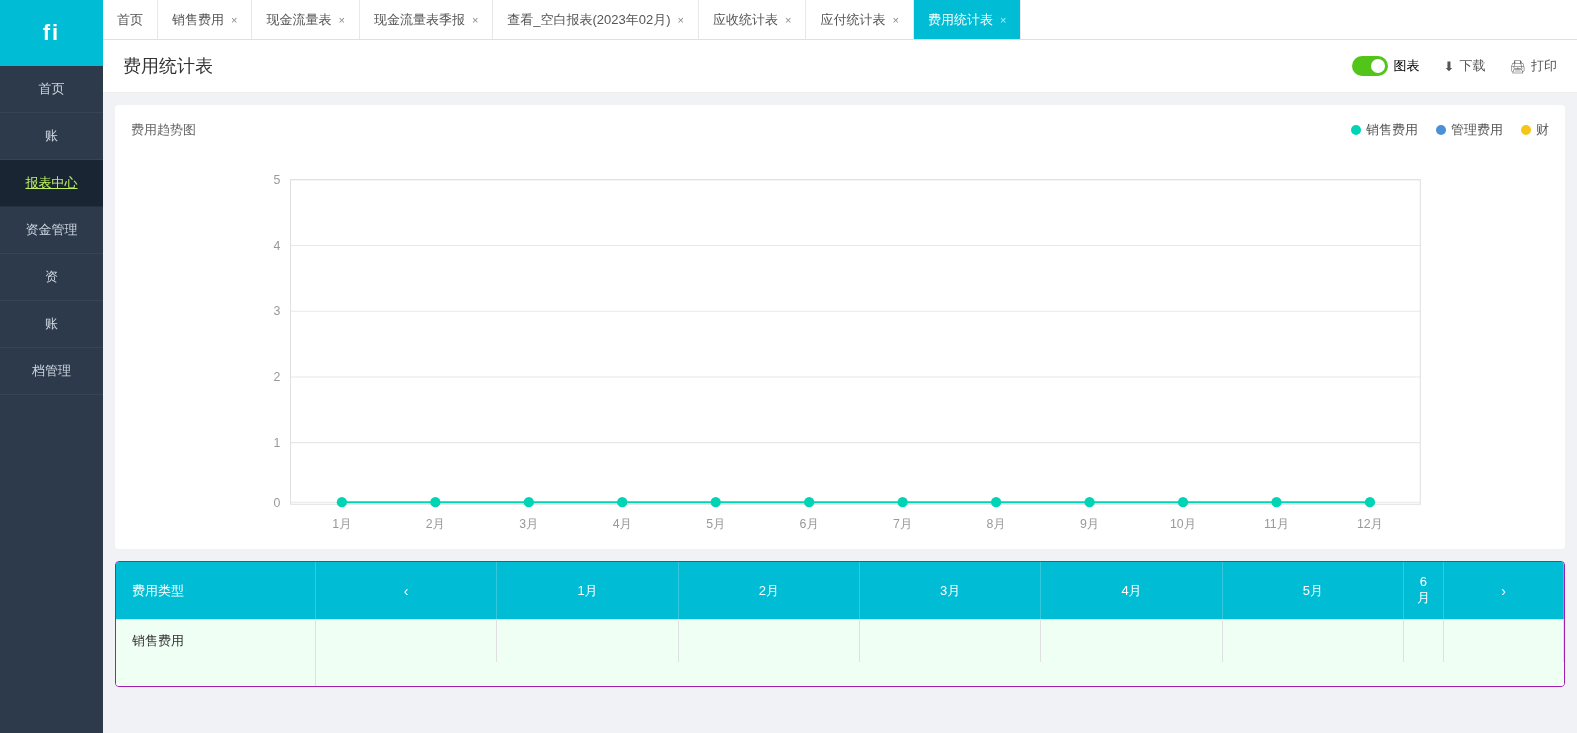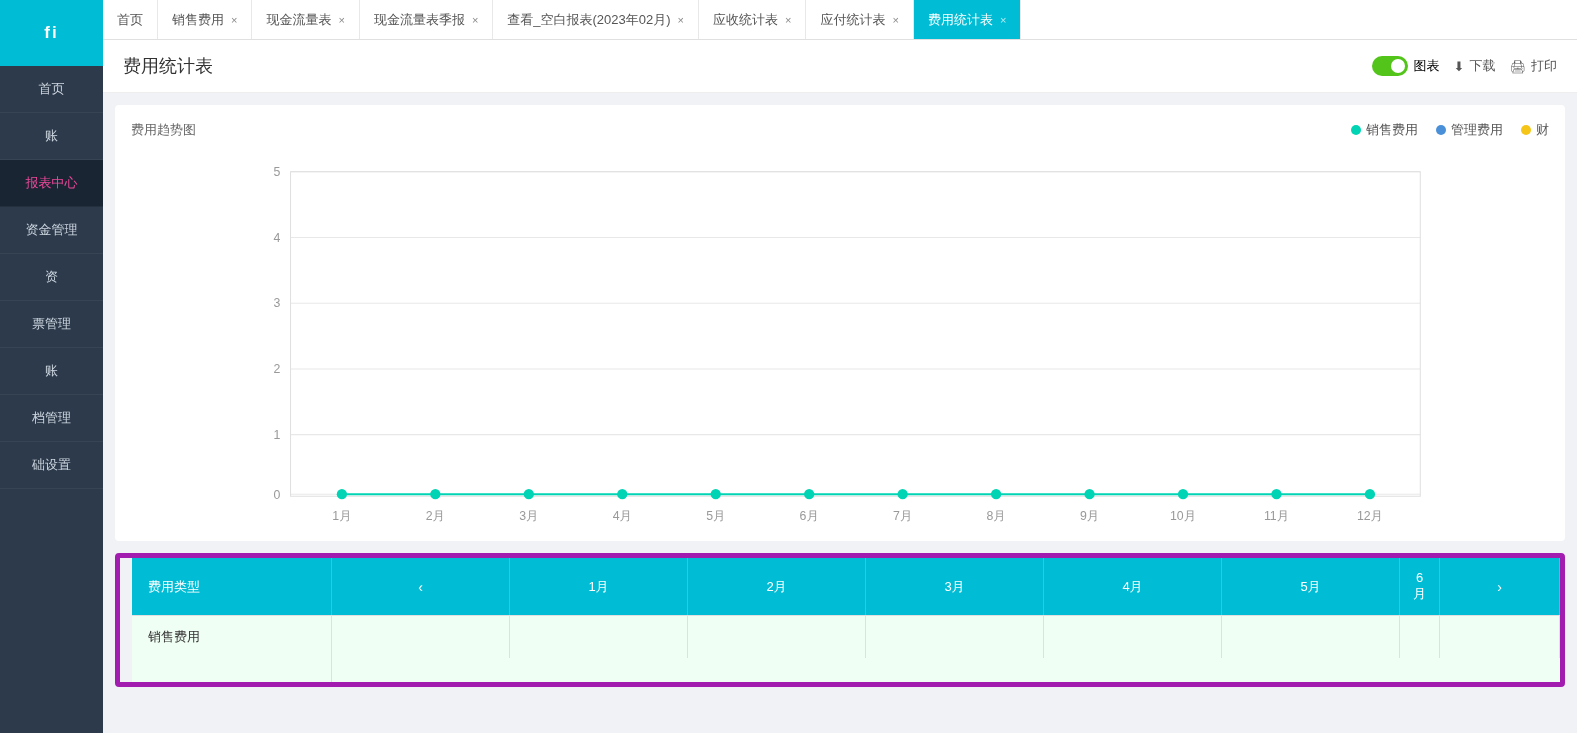--- a/index.html
+++ b/index.html
@@ -15,33 +15,33 @@
       height: 733px;
       overflow: hidden;
     }
     .sidebar-logo {
       background: #00bcd4;
       height: 66px;
       display: flex;
       align-items: center;
       justify-content: center;
       color: white;
-      font-size: 17px;
+      font-size: 22px;
       font-weight: bold;
       letter-spacing: 2px;
     }
     .sidebar-item {
       color: #cdd6e0;
       padding: 14px 0;
       text-align: center;
       font-size: 13px;
       cursor: pointer;
       border-bottom: 1px solid rgba(255,255,255,0.05);
     }
-    .sidebar-item.active { background: #1a2534; color: #ec4899; }
+    .sidebar-item.active { background: #1a2534; color: #bef264; text-decoration: underline; }
 
     
     .main {
       flex: 1;
       display: flex;
       flex-direction: column;
       background: #f0f2f5;
       overflow: hidden;
     }
 
@@ -96,21 +96,21 @@
       border-bottom: 1px solid #eee;
     }
     .page-title {
       font-size: 18px;
       font-weight: 500;
       color: #333;
     }
     .header-actions {
       display: flex;
       align-items: center;
-      gap: 14px;
+      gap: 24px;
     }
     .toggle-wrap {
       display: flex;
       align-items: center;
       gap: 6px;
     }
     .toggle {
       width: 36px;
       height: 20px;
       background: #52c41a;
@@ -141,21 +141,21 @@
     .chart-container {
       background: #fff;
       margin: 12px;
       padding: 16px;
       border-radius: 4px;
     }
     .chart-header {
       display: flex;
       align-items: center;
       justify-content: space-between;
-      margin-bottom: 6px;
+      margin-bottom: 14px;
       gap: 20px;
     }
     .chart-title {
       font-size: 13px;
       color: #666;
     }
     .chart-legend {
       display: flex;
       align-items: center;
       gap: 18px;
@@ -177,22 +177,21 @@
     .chart-svg-wrap {
       width: 100%;
       height: 380px;
     }
 
     
     .table-section {
       margin: 0 12px 12px;
       border-radius: 4px;
       overflow: hidden;
-      border: 5px solid #a21caf;
-      padding-left: 12px;
+      border: 1px solid #a21caf;
     }
     .table-header {
       display: grid;
       grid-template-columns: 200px 1fr 1fr 1fr 1fr 1fr 1fr 40px 120px;
       background: #00bcd4;
       color: #fff;
       font-size: 13px;
     }
     .th-cell {
       padding: 12px 10px;
@@ -228,24 +227,22 @@
 </head>
 <body>
 
 <div class="sidebar">
   <div class="sidebar-logo">fi</div>
   <div class="sidebar-item">首页</div>
   <div class="sidebar-item">账</div>
   <div class="sidebar-item active">报表中心</div>
   <div class="sidebar-item">资金管理</div>
   <div class="sidebar-item">资</div>
-  <div class="sidebar-item">票管理</div>
   <div class="sidebar-item">账</div>
   <div class="sidebar-item">档管理</div>
-  <div class="sidebar-item">础设置</div>
 </div>
 
 <div class="main">
 
   <div class="tab-bar">
     <div class="tab">首页</div>
     <div class="tab">
       <span>销售费用</span>
       <span class="close-btn">×</span>
     </div>

